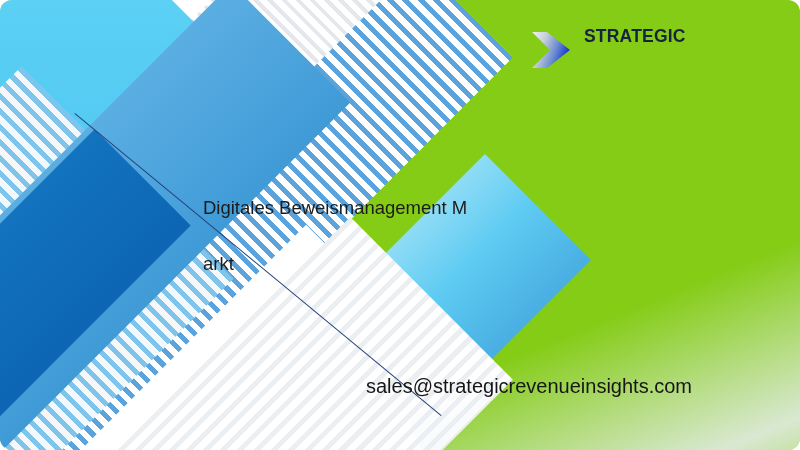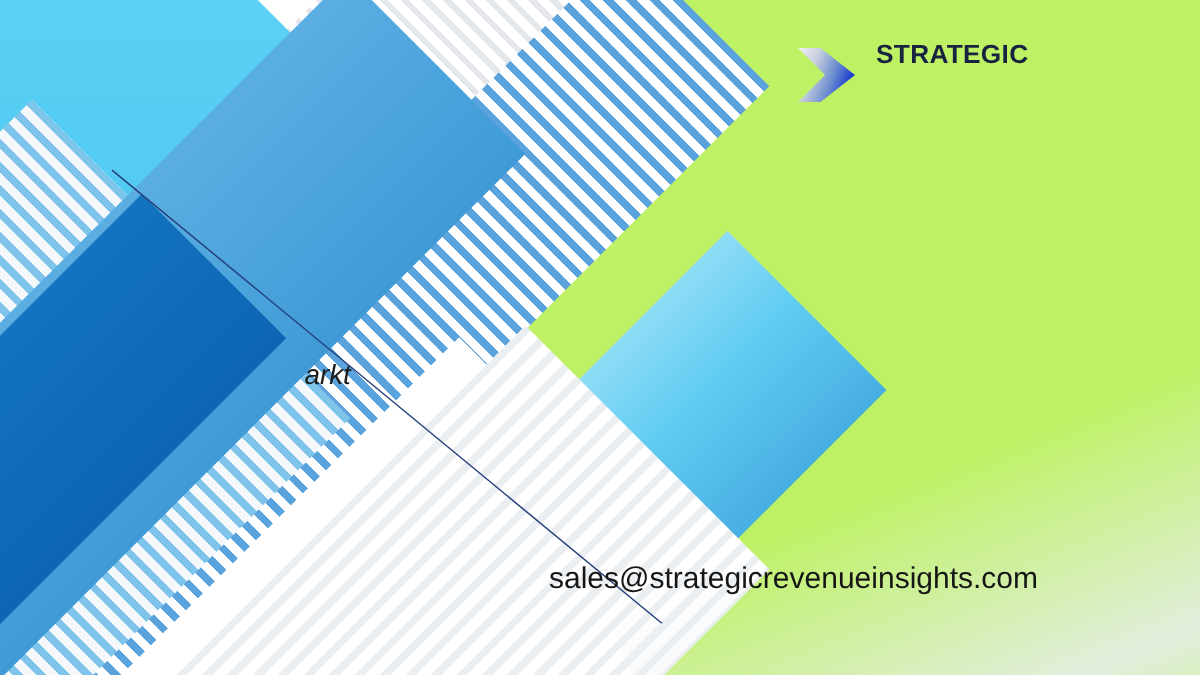--- a/index.html
+++ b/index.html
@@ -8,22 +8,23 @@
     background: #ffffff;
   }
   body {
     font-family: "Liberation Sans", sans-serif;
   }
 
   #slide {
     position: relative;
     width: 800px;
     height: 450px;
-    background: #bef264;
+    background: #84cc16;
     overflow: hidden;
+    border-radius: 12px;
   }
 
   
   .deco {
     position: absolute;
     inset: 0;
     overflow: hidden;
     pointer-events: none;
   }
 
@@ -216,27 +217,26 @@
     position: absolute;
     left: 203px; top: 198px;
     width: 400px;
     font-size: 18.5px;
     color: #1c1c1c;
     line-height: 20px;
     white-space: nowrap;
   }
   .title-2 {
     position: absolute;
-    left: 203px; top: 240px;
+    left: 203px; top: 254px;
     width: 400px;
     font-size: 18.5px;
     color: #1c1c1c;
     line-height: 20px;
     white-space: nowrap;
-    font-style: italic;
   }
   .email {
     position: absolute;
     left: 366px; top: 375px;
     font-size: 20px;
     color: #161616;
     white-space: nowrap;
   }
 </style>
 </head>
@@ -272,17 +272,18 @@
           <stop offset="100%" stop-color="#1b3fd0"></stop>
         </linearGradient>
       </defs>
       <path d="M3 5 L18 5 L41 23 L18 41 L3 41 L21 23 Z" fill="url(#chevGrad)"></path>
     </svg>
     <div class="logo-text">
       <div class="logo-line">STRATEGIC</div>
     </div>
   </div>
 
+  <div class="title">Digitales Beweismanagement M</div>
   <div class="title-2">arkt</div>
 
   <div class="email">sales@strategicrevenueinsights.com</div>
 
 </div>
 
 </body></html>

